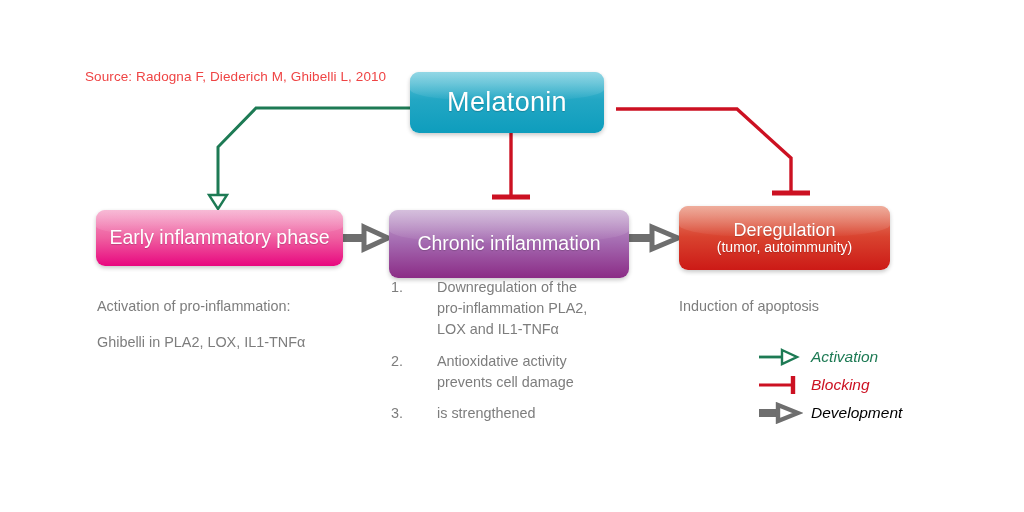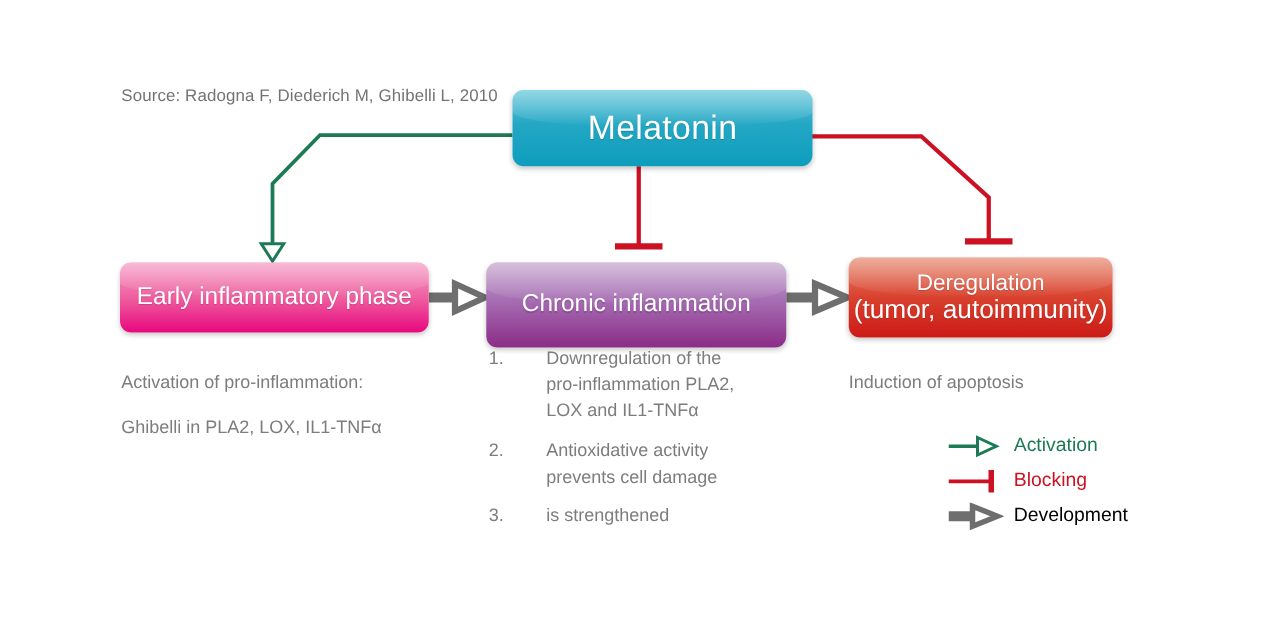--- a/index.html
+++ b/index.html
@@ -18,24 +18,24 @@
   #stage {
     position: absolute;
     left: 0; top: 0;
     width: 1024px;
     height: 512px;
   }
   .abs { position: absolute; }
 
   
   #source-note {
-    left: 97px;
+    left: 85px;
     top: 69px;
     font-size: 13.5px;
-    color: #737373;
+    color: #ef4444;
     letter-spacing: 0.1px;
     white-space: nowrap;
   }
 
   
   #connector-layer {
     position: absolute;
     left: 0; top: 0;
     width: 1024px;
     height: 512px;
@@ -66,21 +66,21 @@
     left: 0; right: 0; top: 0;
     height: 48%;
     background: linear-gradient(to bottom, rgba(255,255,255,0.30), rgba(255,255,255,0.02));
     border-radius: 9px 9px 40% 40%;
     z-index: 1;
     pointer-events: none;
   }
 
   #node-melatonin {
     left: 410px; top: 72px;
-    width: 240px; height: 61px;
+    width: 194px; height: 61px;
     background: linear-gradient(to bottom, #64c6da 0%, #23a7c4 45%, #0e9dbd 100%);
   }
   #node-melatonin .node-label {
     font-size: 27px;
     font-weight: 400;
     letter-spacing: 0.3px;
   }
 
   #node-early {
     left: 96px; top: 210px;
@@ -105,21 +105,21 @@
   #node-deregulation {
     left: 679px; top: 206px;
     width: 211px; height: 64px;
     background: linear-gradient(to bottom, #e88a72 0%, #d9432f 48%, #cc1a16 100%);
   }
   #node-deregulation .node-label {
     font-size: 18px;
     font-weight: 400;
   }
   #node-deregulation .node-label .line2 {
-    font-size: 21px;
+    font-size: 14px;
     display: block;
   }
 
   
   .caption {
     position: absolute;
     font-size: 14.4px;
     line-height: 1.45;
     color: #7d7d7d;
   }
@@ -143,20 +143,21 @@
   
   #legend {
     position: absolute;
     left: 757px;
     top: 343px;
   }
   .legend-row {
     display: flex;
     align-items: center;
     height: 28px;
+    font-style: italic;
   }
   .legend-mark {
     width: 46px;
     flex: 0 0 46px;
     height: 22px;
     position: relative;
   }
   .legend-text {
     font-size: 15.5px;
     padding-left: 8px;

